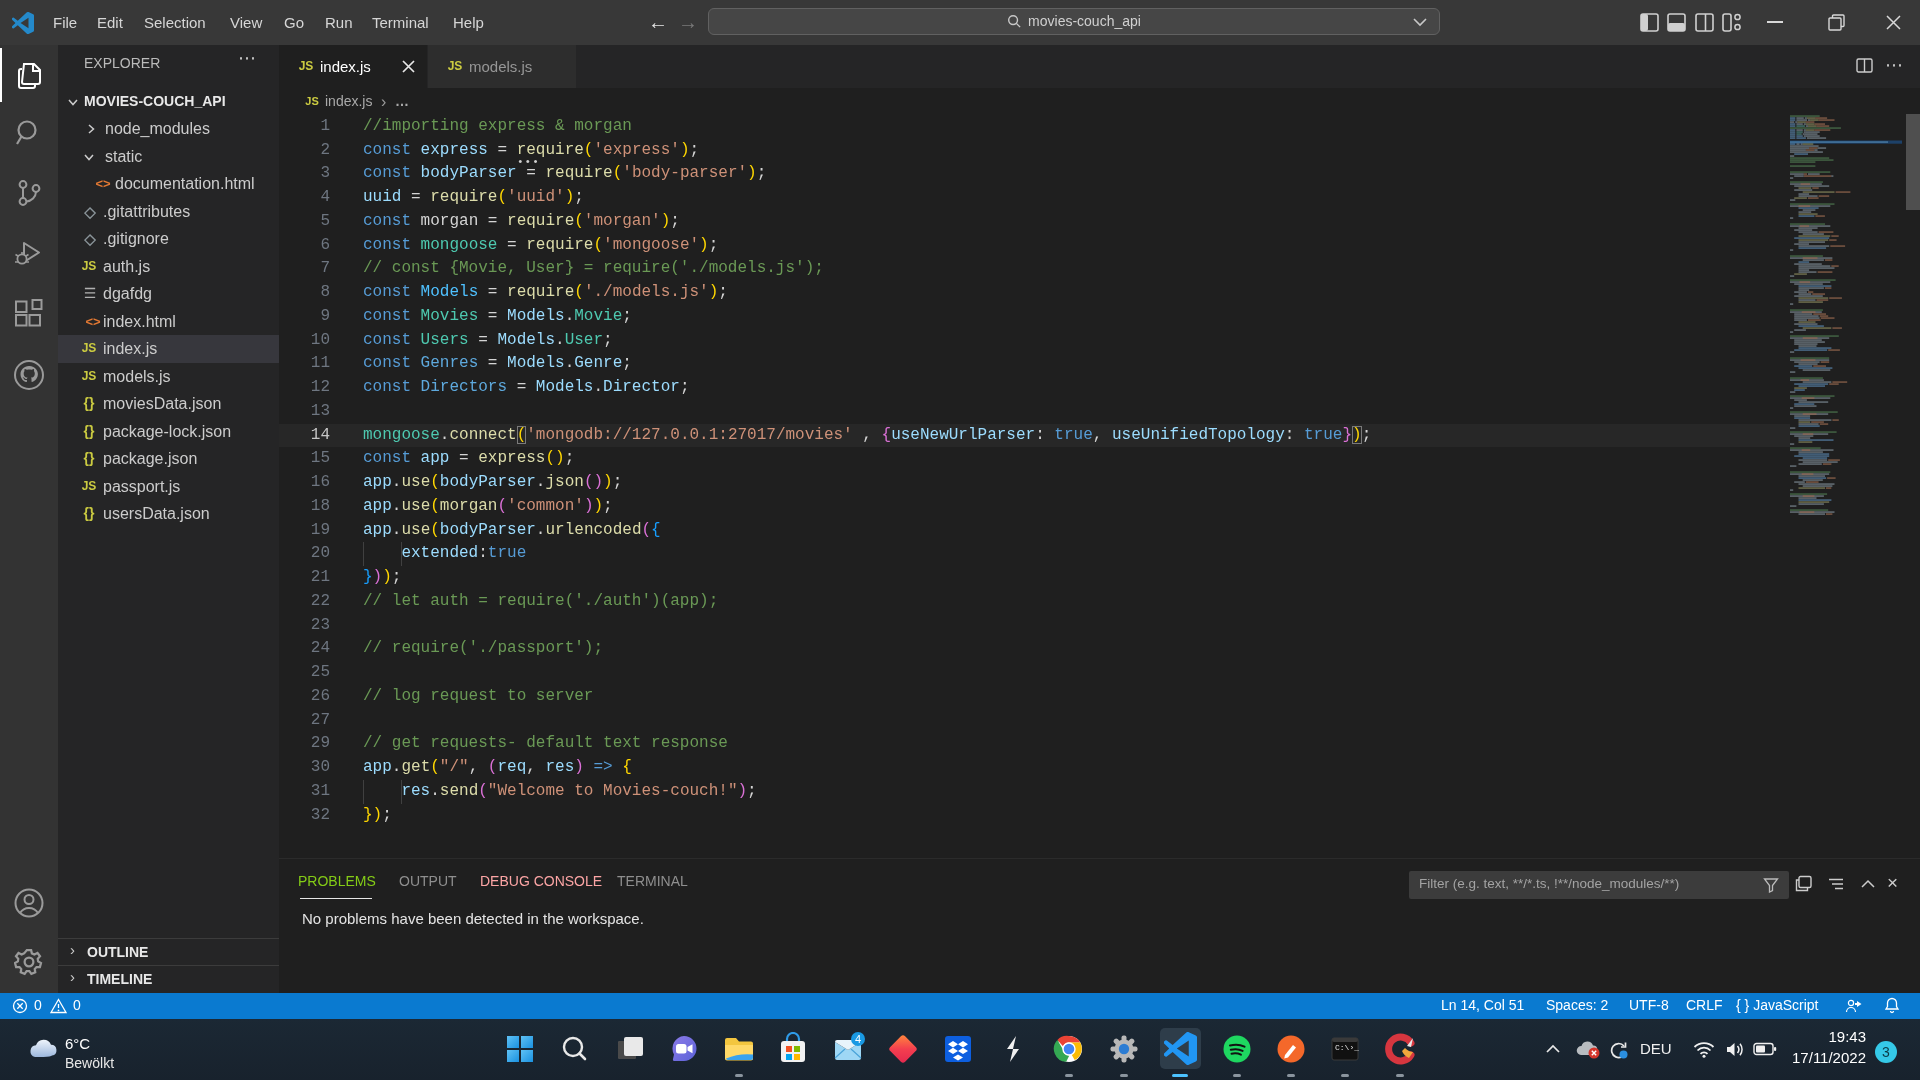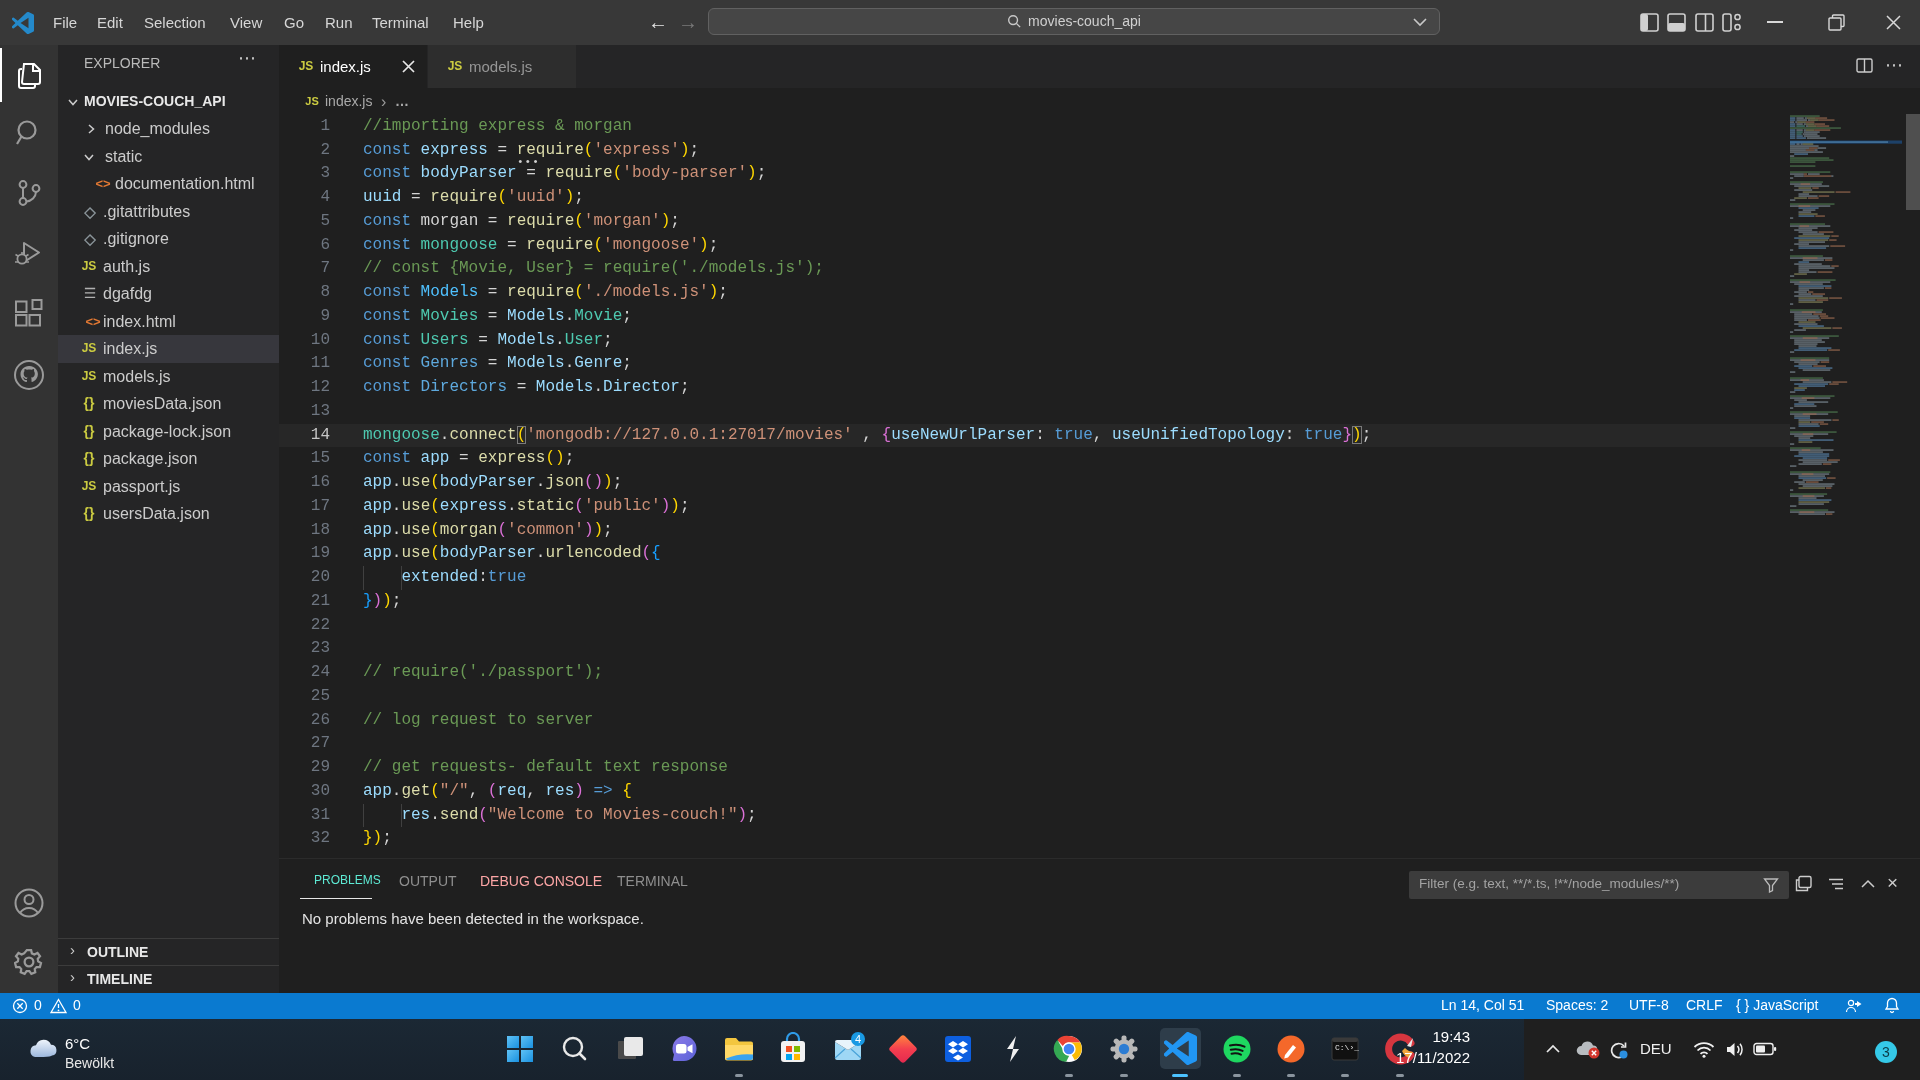--- a/index.html
+++ b/index.html
@@ -34,21 +34,21 @@
 .ct{position:absolute;left:84px;top:0}
 .ig{position:absolute;top:0;width:1px;height:23.75px;background:#404040}
 .k{color:#569cd6}.v{color:#9cdcfe}.w{color:#d4d4d4}.f{color:#dcdcaa}.s{color:#ce9178}
 .c{color:#6a9955}.t{color:#4ec9b0}.d{color:#4fc1ff}.g{color:#5ea9dd}
 .b1{color:#ffd700}.b2{color:#da70d6}.b3{color:#179fff}
 
 #panel{position:absolute;left:279px;top:858px;width:1641px;height:135px;background:#1f1f1f;border-top:1px solid #2b2b2b}
 
 #statusbar{position:absolute;left:0;top:993px;width:1920px;height:26px;background:#0a7ad0;color:#fff;font-size:14px}
 
-#taskbar{position:absolute;left:0;top:1019px;width:1524px;height:61px;background:linear-gradient(180deg,#1b2834 0%,#18222d 100%)}
+#taskbar{position:absolute;left:0;top:1019px;width:1920px;height:61px;background:linear-gradient(180deg,#1b2834 0%,#18222d 100%)}
 </style>
 </head>
 <body>
 
 <div id="titlebar">
   <svg class="abs" style="left:12px;top:12px" width="22" height="22" viewBox="0 0 100 100">
     <path fill-rule="evenodd" fill="#2489ca" d="M96.5 10.7 L75 0.4 a6.5 6.5 0 0 0 -7.4 1.3 L26.2 39.5 L8.4 26 a4.3 4.3 0 0 0 -5.6 0.2 L0.3 28.8 a4.3 4.3 0 0 0 0 6.4 L15.7 50 L0.3 64.8 a4.3 4.3 0 0 0 0 6.4 l2.5 2.6 a4.3 4.3 0 0 0 5.6 0.2 l17.8 -13.5 l41.4 37.8 a6.5 6.5 0 0 0 7.4 1.3 l21.5 -10.3 A6.5 6.5 0 0 0 100 83.4 V16.6 a6.5 6.5 0 0 0 -3.5 -5.9 z M75 25.8 L38.9 50 L75 74.2 Z"></path>
   </svg>
   <div class="menuitem" style="left:53px">File</div>
   <div class="menuitem" style="left:97px">Edit</div>
@@ -285,26 +285,25 @@
     <div class="line"><span class="num">7</span><span class="ct"><span class="c">// const {Movie, User} = require('./models.js');</span></span></div>
     <div class="line"><span class="num">8</span><span class="ct"><span class="k">const</span><span class="d"> Models</span><span class="w"> = </span><span class="f">require</span><span class="b1">(</span><span class="s">'./models.js'</span><span class="b1">)</span><span class="w">;</span></span></div>
     <div class="line"><span class="num">9</span><span class="ct"><span class="k">const</span><span class="t"> Movies</span><span class="w"> = </span><span class="v">Models</span><span class="w">.</span><span class="t">Movie</span><span class="w">;</span></span></div>
     <div class="line"><span class="num">10</span><span class="ct"><span class="k">const</span><span class="t"> Users</span><span class="w"> = </span><span class="v">Models</span><span class="w">.</span><span class="t">User</span><span class="w">;</span></span></div>
     <div class="line"><span class="num">11</span><span class="ct"><span class="k">const</span><span class="g"> Genres</span><span class="w"> = </span><span class="v">Models</span><span class="w">.</span><span class="v">Genre</span><span class="w">;</span></span></div>
     <div class="line"><span class="num">12</span><span class="ct"><span class="k">const</span><span class="g"> Directors</span><span class="w"> = </span><span class="v">Models</span><span class="w">.</span><span class="v">Director</span><span class="w">;</span></span></div>
     <div class="line"><span class="num">13</span></div>
     <div class="line" style="background:rgba(255,255,255,0.04)"><span class="num" style="color:#c6c6c6">14</span><span class="ct"><span class="t">mongoose</span><span class="w">.</span><span class="f">connect</span><span class="b1" style="outline:1px solid #7a7a7a;outline-offset:-1px">(</span><span class="s">'mongodb://127.0.0.1:27017/movies'</span><span class="w"> , </span><span class="b2">{</span><span class="v">useNewUrlParser</span><span class="w">: </span><span class="k">true</span><span class="w">, </span><span class="v">useUnifiedTopology</span><span class="w">: </span><span class="k">true</span><span class="b2">}</span><span class="b1" style="outline:1px solid #7a7a7a;outline-offset:-1px">)</span><span class="w">;</span></span></div>
     <div class="line"><span class="num">15</span><span class="ct"><span class="k">const</span><span class="v"> app</span><span class="w"> = </span><span class="f">express</span><span class="b1">()</span><span class="w">;</span></span></div>
     <div class="line"><span class="num">16</span><span class="ct"><span class="v">app</span><span class="w">.</span><span class="f">use</span><span class="b1">(</span><span class="v">bodyParser</span><span class="w">.</span><span class="f">json</span><span class="b2">()</span><span class="b1">)</span><span class="w">;</span></span></div>
-    <div class="line"><span class="num">17</span><span class="ct"><span class="v">app</span><span class="w">.</span><span class="f">use</span><span class="b1">(</span><span class="v">express</span><span class="w">.</span><span class="f">static</span><span class="b2">(</span><span class="s">'public'</span><span class="b2">)</span><span class="b1">)</span><span class="w">;</span></span></div>
     <div class="line"><span class="num">18</span><span class="ct"><span class="v">app</span><span class="w">.</span><span class="f">use</span><span class="b1">(</span><span class="f">morgan</span><span class="b2">(</span><span class="s">'common'</span><span class="b2">)</span><span class="b1">)</span><span class="w">;</span></span></div>
     <div class="line"><span class="num">19</span><span class="ct"><span class="v">app</span><span class="w">.</span><span class="f">use</span><span class="b1">(</span><span class="v">bodyParser</span><span class="w">.</span><span class="f">urlencoded</span><span class="b2">(</span><span class="b3">{</span></span></div>
     <div class="line"><span class="num">20</span><span class="ct"><span class="ig" style="left:0px"></span><span class="ig" style="left:38.4px"></span>    <span class="v">extended</span><span class="w">:</span><span class="k">true</span></span></div>
     <div class="line"><span class="num">21</span><span class="ct"><span class="b3">}</span><span class="b2">)</span><span class="b1">)</span><span class="w">;</span></span></div>
-    <div class="line"><span class="num">22</span></div>
+    <div class="line"><span class="num">22</span><span class="ct"><span class="c">// let auth = require('./auth')(app);</span></span></div>
     <div class="line"><span class="num">23</span></div>
     <div class="line"><span class="num">24</span><span class="ct"><span class="c">// require('./passport');</span></span></div>
     <div class="line"><span class="num">25</span></div>
     <div class="line"><span class="num">26</span><span class="ct"><span class="c">// log request to server</span></span></div>
     <div class="line"><span class="num">27</span></div>
     <div class="line"><span class="num">29</span><span class="ct"><span class="c">// get requests- default text response</span></span></div>
     <div class="line"><span class="num">30</span><span class="ct"><span class="v">app</span><span class="w">.</span><span class="f">get</span><span class="b1">(</span><span class="s">"/"</span><span class="w">, </span><span class="b2">(</span><span class="v">req</span><span class="w">, </span><span class="v">res</span><span class="b2">)</span><span class="k"> =&gt;</span><span class="b1"> {</span></span></div>
     <div class="line"><span class="num">31</span><span class="ct"><span class="ig" style="left:0px"></span><span class="ig" style="left:38.4px"></span>    <span class="v">res</span><span class="w">.</span><span class="f">send</span><span class="b2">(</span><span class="s">"Welcome to Movies-couch!"</span><span class="b2">)</span><span class="w">;</span></span></div>
     <div class="line"><span class="num">32</span><span class="ct"><span class="b1">}</span><span class="b1">)</span><span class="w">;</span></span></div>
   </div>
@@ -580,21 +579,21 @@
       <rect x="0.0" y="394.5" width="38.2" height="1.1" fill="#4e7a50"></rect>
       <rect x="0.0" y="396.5" width="44.5" height="1.1" fill="#7e8b96"></rect>
       <rect x="9.5" y="396.5" width="14.8" height="1.1" fill="#9a6a50"></rect>
       <rect x="8.5" y="398.5" width="26.5" height="1.1" fill="#7e8b96"></rect>
       <rect x="36.0" y="398.5" width="6.4" height="1.1" fill="#9a6a50"></rect>
     </svg>
   <div class="abs" style="left:1627px;top:69px;width:14px;height:96px;background:#4f4f4f"></div>
 </div>
 
 <div id="panel">
-  <div class="abs" style="left:35px;top:14px;color:#5eead4;font-size:12px">PROBLEMS</div>
+  <div class="abs" style="left:19px;top:14px;color:#84cc16;font-size:14px">PROBLEMS</div>
   <div class="abs" style="left:21px;top:39px;width:72px;border-top:1px solid #e7e7e7"></div>
   <div class="abs" style="left:120px;top:14px;color:#8f8f8f;font-size:14px">OUTPUT</div>
   <div class="abs" style="left:201px;top:14px;color:#fca5a5;font-size:14px">DEBUG CONSOLE</div>
   <div class="abs" style="left:338px;top:14px;color:#8f8f8f;font-size:14px">TERMINAL</div>
   <div class="abs" style="left:23px;top:51px;color:#e4e4e4;font-size:15px">No problems have been detected in the workspace.</div>
 
   <div class="abs" style="left:1130px;top:12px;width:380px;height:28px;background:#3c3c3c;border-radius:2px">
     <div class="abs" style="left:10px;top:5px;color:#a3a3a3;font-size:13.5px">Filter (e.g. text, **/*.ts, !**/node_modules/**)</div>
     <svg class="abs" style="right:10px;top:6px" width="16" height="16" viewBox="0 0 16 16">
         <path d="M1.5 2 h13 L9.5 8.5 v5 l-3 1.5 v-6.5 Z" fill="none" stroke="#bbbbbb" stroke-width="1.3"></path>

